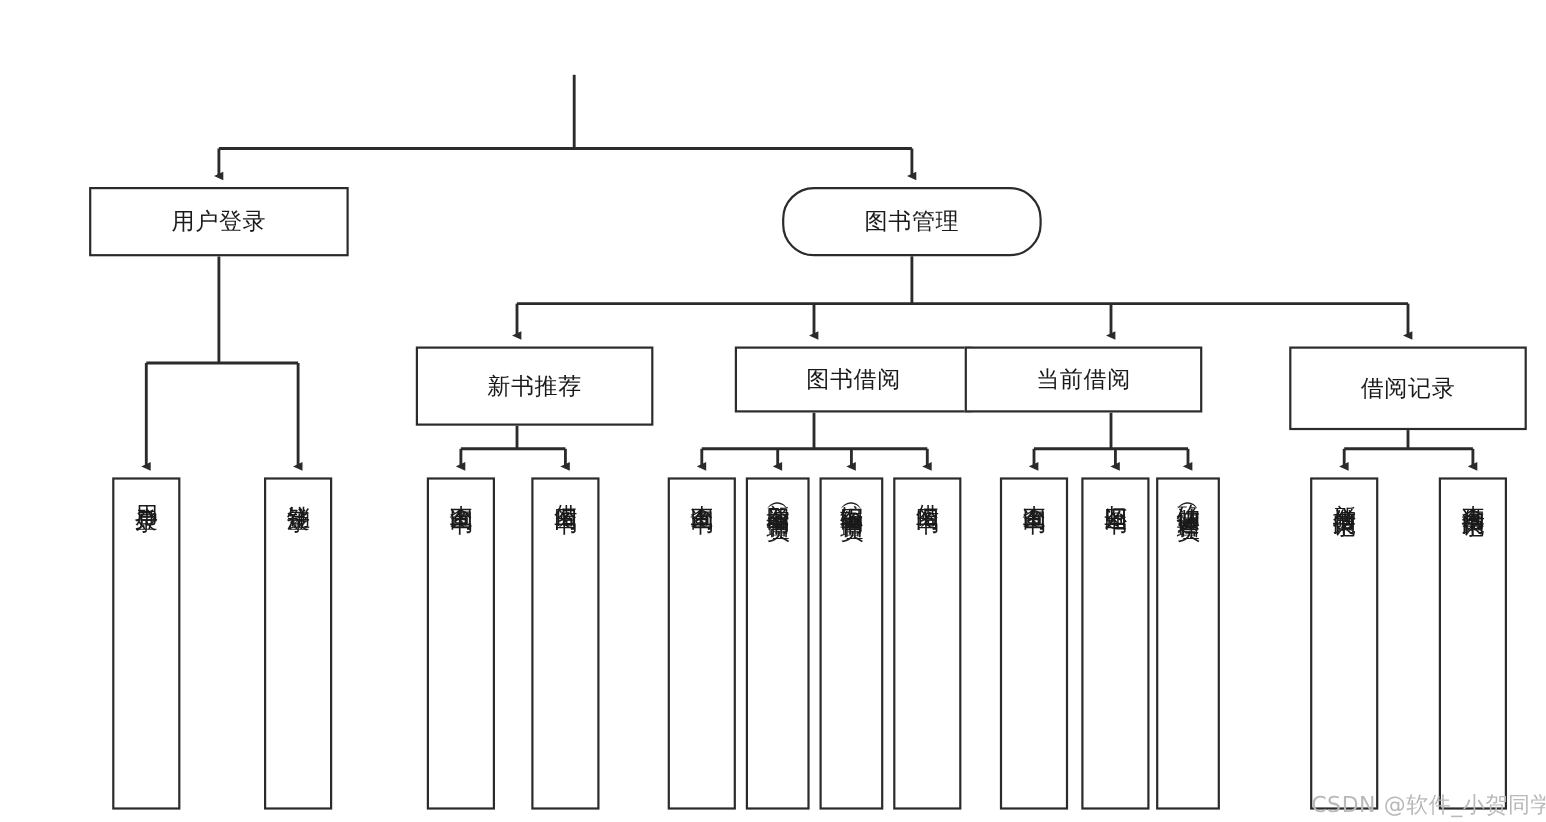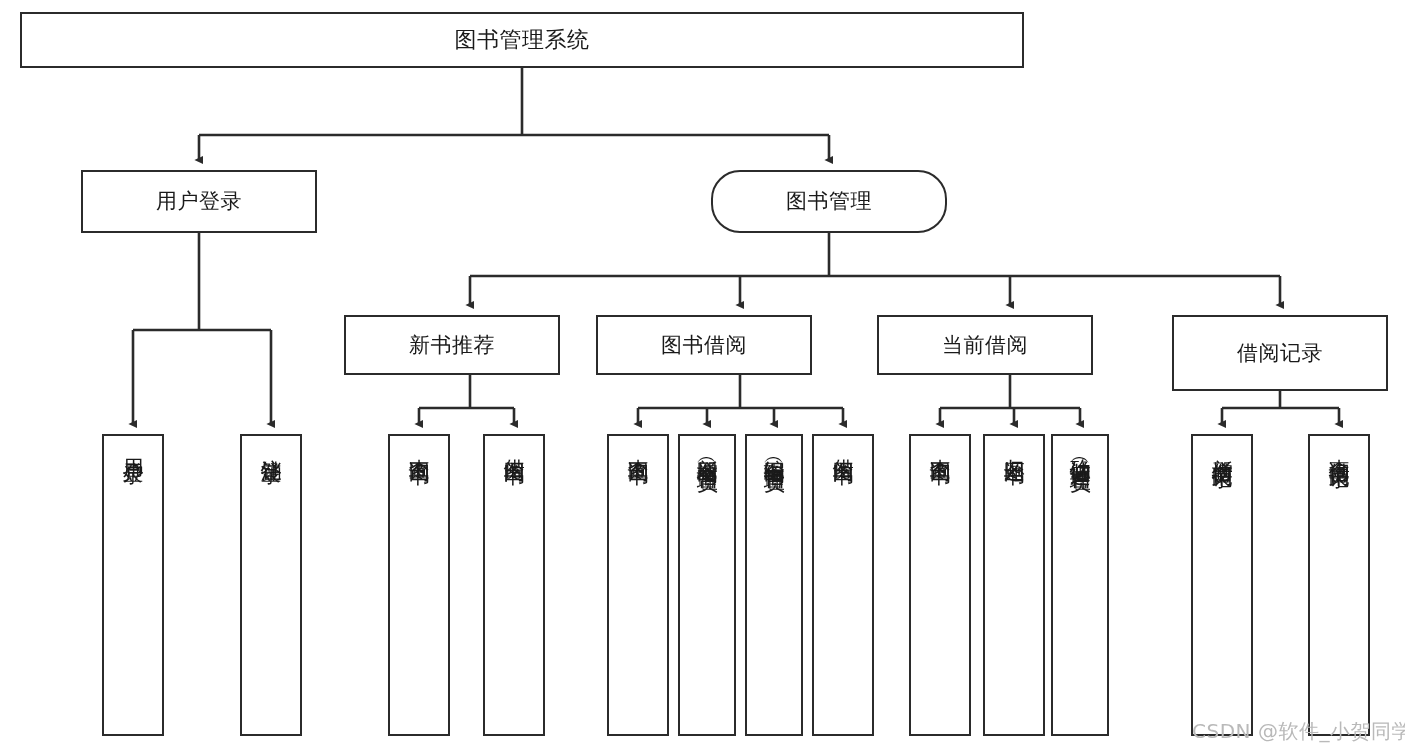--- a/index.html
+++ b/index.html
@@ -115,35 +115,32 @@
       <path d="M1014,408 L1014,424" marker-end="url(#arrow)"></path>
       <path d="M1080,408 L1080,424" marker-end="url(#arrow)"></path>
 
       <path d="M1280,375 L1280,408"></path>
       <path d="M1222,408 L1339,408"></path>
       <path d="M1222,408 L1222,424" marker-end="url(#arrow)"></path>
       <path d="M1339,408 L1339,424" marker-end="url(#arrow)"></path>
     </g>
   </svg>
 
-  <div class="node h-node root" style="left:20px; top:12px; width:1004px; height:56px;">
-    <span class="node-label">图书管理系统</span>
-  </div>
 
   <div class="node h-node" style="left:81px; top:170px; width:236px; height:63px;">
     <span class="node-label">用户登录</span>
   </div>
   <div class="node h-node" style="left:711px; top:170px; width:236px; height:63px;border-radius:29px;">
     <span class="node-label">图书管理</span>
   </div>
 
-  <div class="node h-node" style="left:344px; top:315px; width:216px; height:60px;">
+  <div class="node h-node" style="left:378px; top:315px; width:216px; height:72px;">
     <span class="node-label">新书推荐</span>
   </div>
-  <div class="node h-node" style="left:596px; top:315px; width:216px; height:60px;">
+  <div class="node h-node" style="left:668px; top:315px; width:216px; height:60px;">
     <span class="node-label">图书借阅</span>
   </div>
   <div class="node h-node" style="left:877px; top:315px; width:216px; height:60px;">
     <span class="node-label">当前借阅</span>
   </div>
   <div class="node h-node" style="left:1172px; top:315px; width:216px; height:76px;">
     <span class="node-label">借阅记录</span>
   </div>
 
   <div class="node v-node" style="left:102px; top:434px; width:62px; height:302px;">

